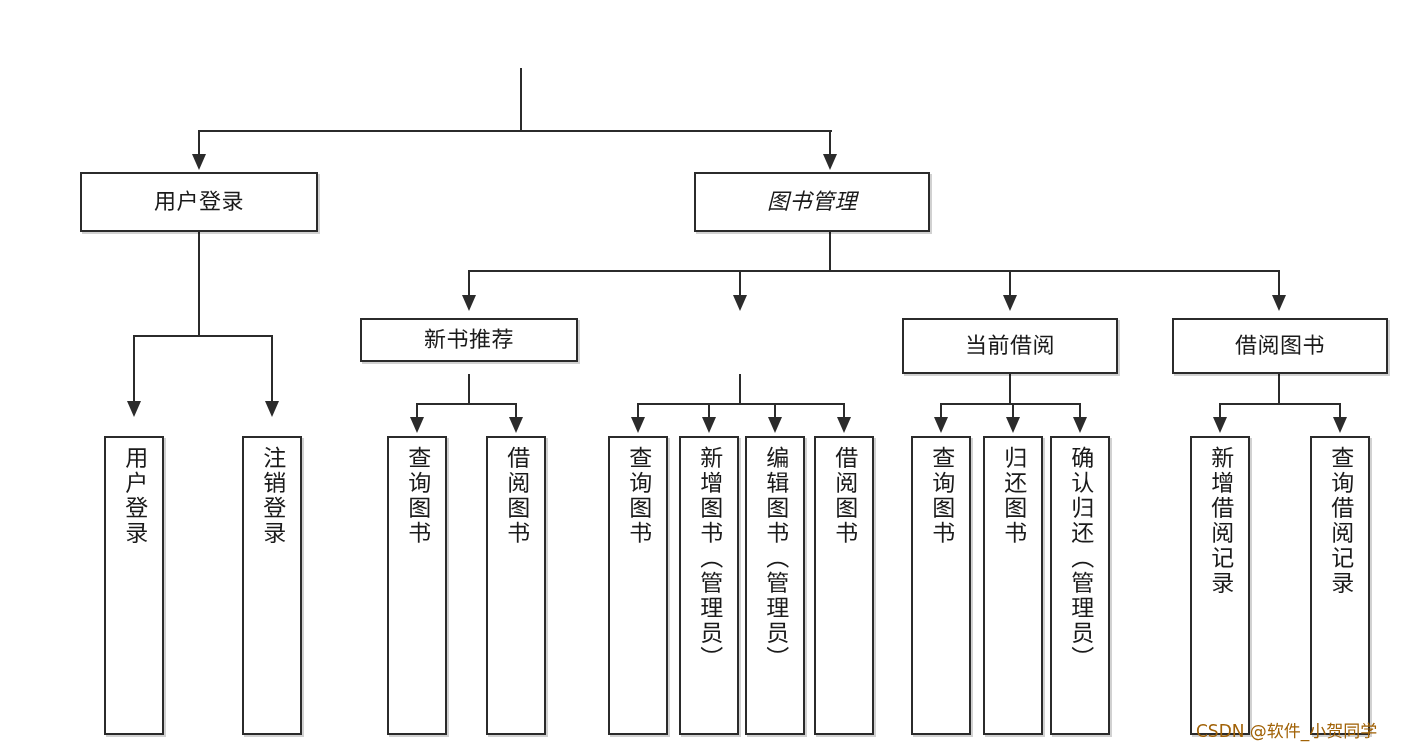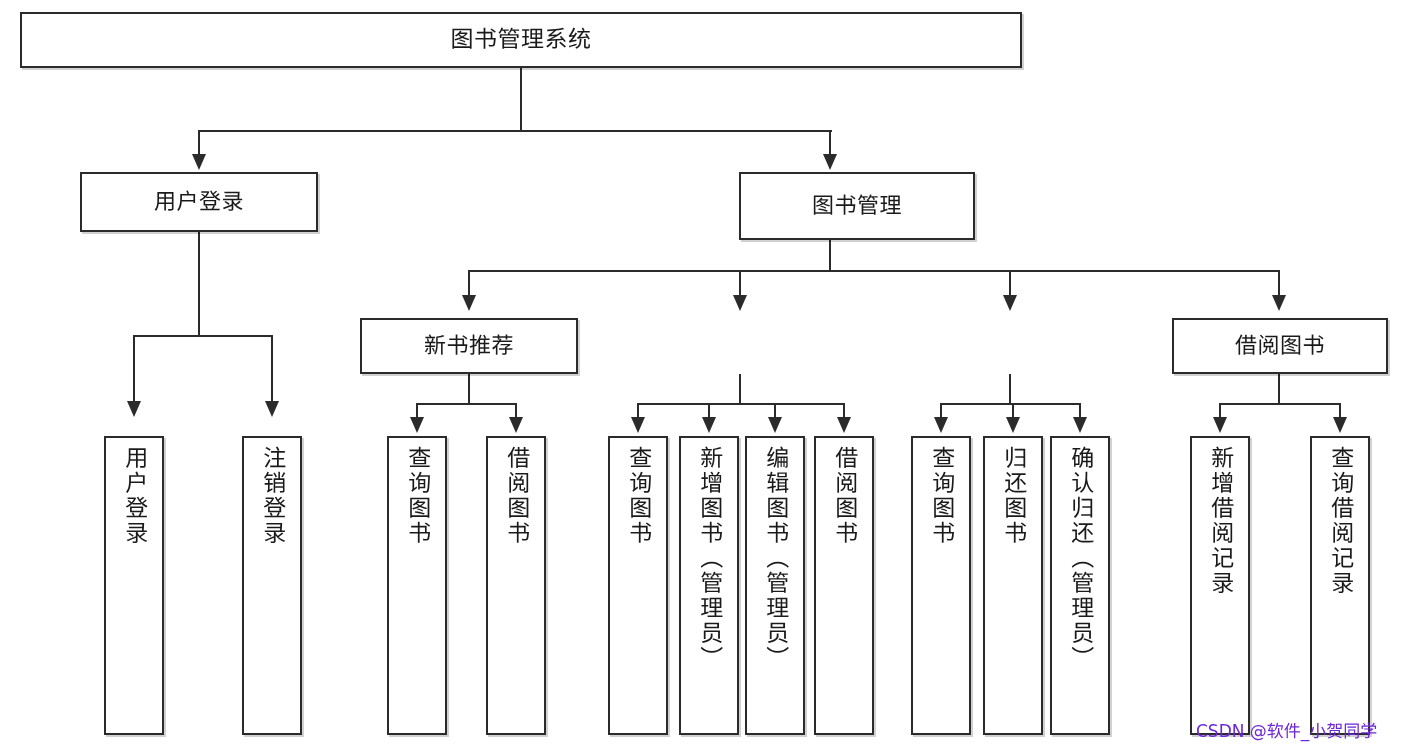--- a/index.html
+++ b/index.html
@@ -69,21 +69,21 @@
     position: absolute;
     width: 0;
     height: 0;
     border-left: 7px solid transparent;
     border-right: 7px solid transparent;
     border-top: 16px solid #2b2b2b;
   }
   
   #watermark {
     position: absolute;
-    color: #6d28d9;
+    color: #a16207;
     font-size: 17px;
     white-space: nowrap;
     font-family: "DejaVu Sans", "Liberation Sans", sans-serif;
   }
 </style>
 </head>
 <body>
 
 <div id="canvas">
 
@@ -139,33 +139,33 @@
   <div class="conn v" style="left:1079px; top:403px; height:16px;"></div>
   <div class="arrow" style="left:1073px; top:417px;"></div>
 
   <div class="conn v" style="left:1278px; top:374px; height:29px;"></div>
   <div class="conn h" style="left:1219px; top:403px; width:122px;"></div>
   <div class="conn v" style="left:1219px; top:403px; height:16px;"></div>
   <div class="arrow" style="left:1213px; top:417px;"></div>
   <div class="conn v" style="left:1339px; top:403px; height:16px;"></div>
   <div class="arrow" style="left:1333px; top:417px;"></div>
 
-  <div class="node horiz root" style="left:20px; top:12px; width:1002px; height:56px;">
-    <span class="label">图书管理系统</span>
-  </div>
 
   <div class="node horiz" style="left:80px; top:172px; width:238px; height:60px;">
     <span class="label">用户登录</span>
   </div>
-  <div class="node horiz" style="left:739px; top:172px; width:236px; height:68px;">
+  <div class="node horiz" style="left:694px; top:172px; width:236px; height:60px;font-style:italic;">
     <span class="label">图书管理</span>
   </div>
 
-  <div class="node horiz" style="left:360px; top:318px; width:218px; height:56px;">
+  <div class="node horiz" style="left:360px; top:318px; width:218px; height:44px;">
     <span class="label">新书推荐</span>
+  </div>
+  <div class="node horiz" style="left:902px; top:318px; width:216px; height:56px;">
+    <span class="label">当前借阅</span>
   </div>
   <div class="node horiz" style="left:1172px; top:318px; width:216px; height:56px;">
     <span class="label">借阅图书</span>
   </div>
 
   <div class="node vert" style="left:104px; top:436px; width:60px; height:299px;">
     <span class="label">用户登录</span>
   </div>
   <div class="node vert" style="left:242px; top:436px; width:60px; height:299px;">
     <span class="label">注销登录</span>

